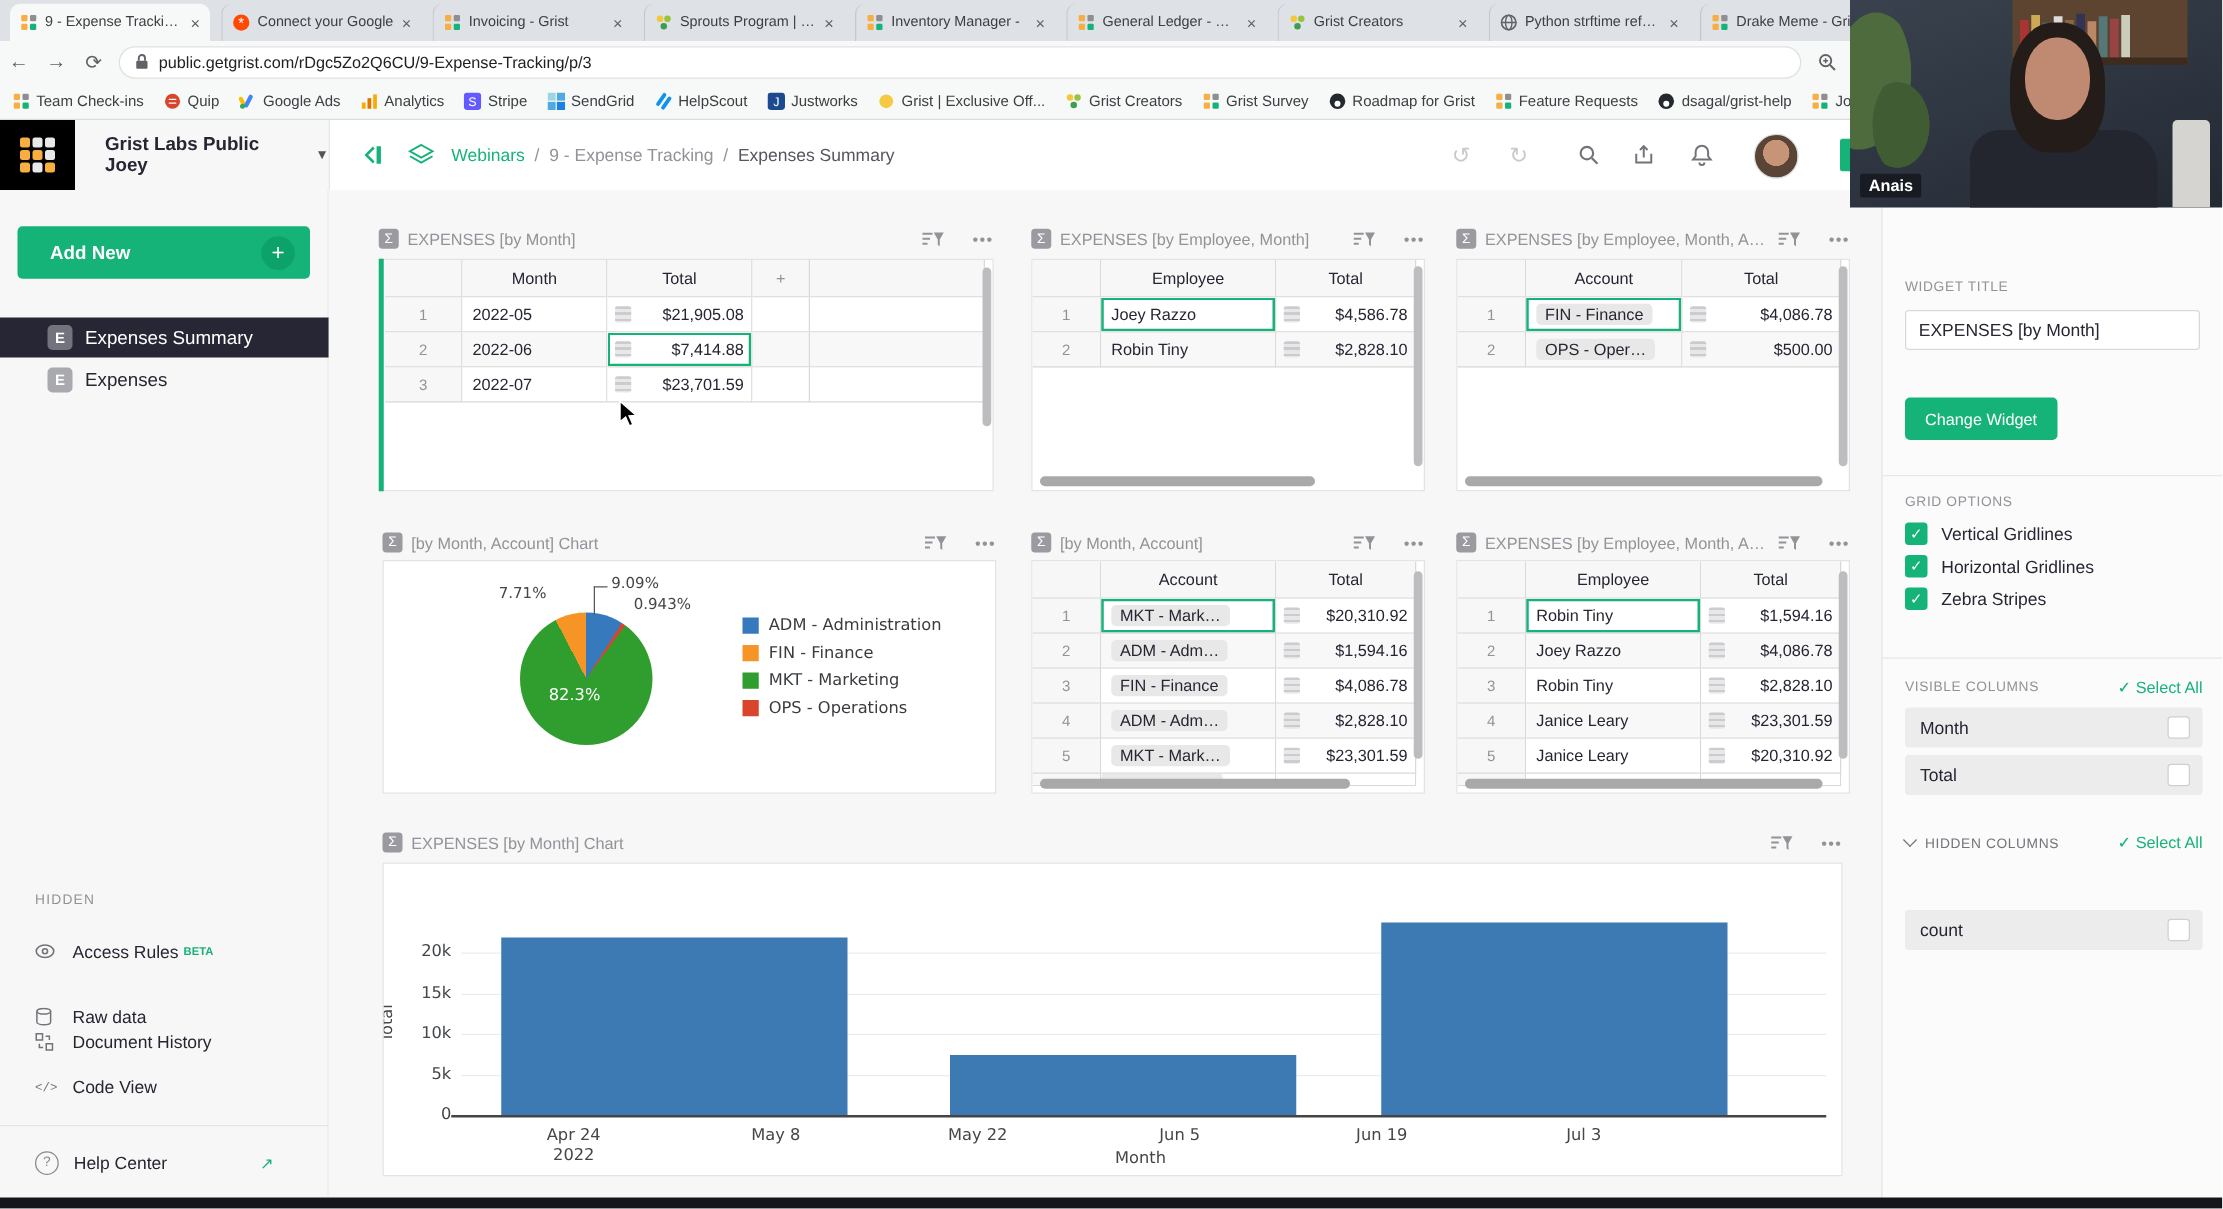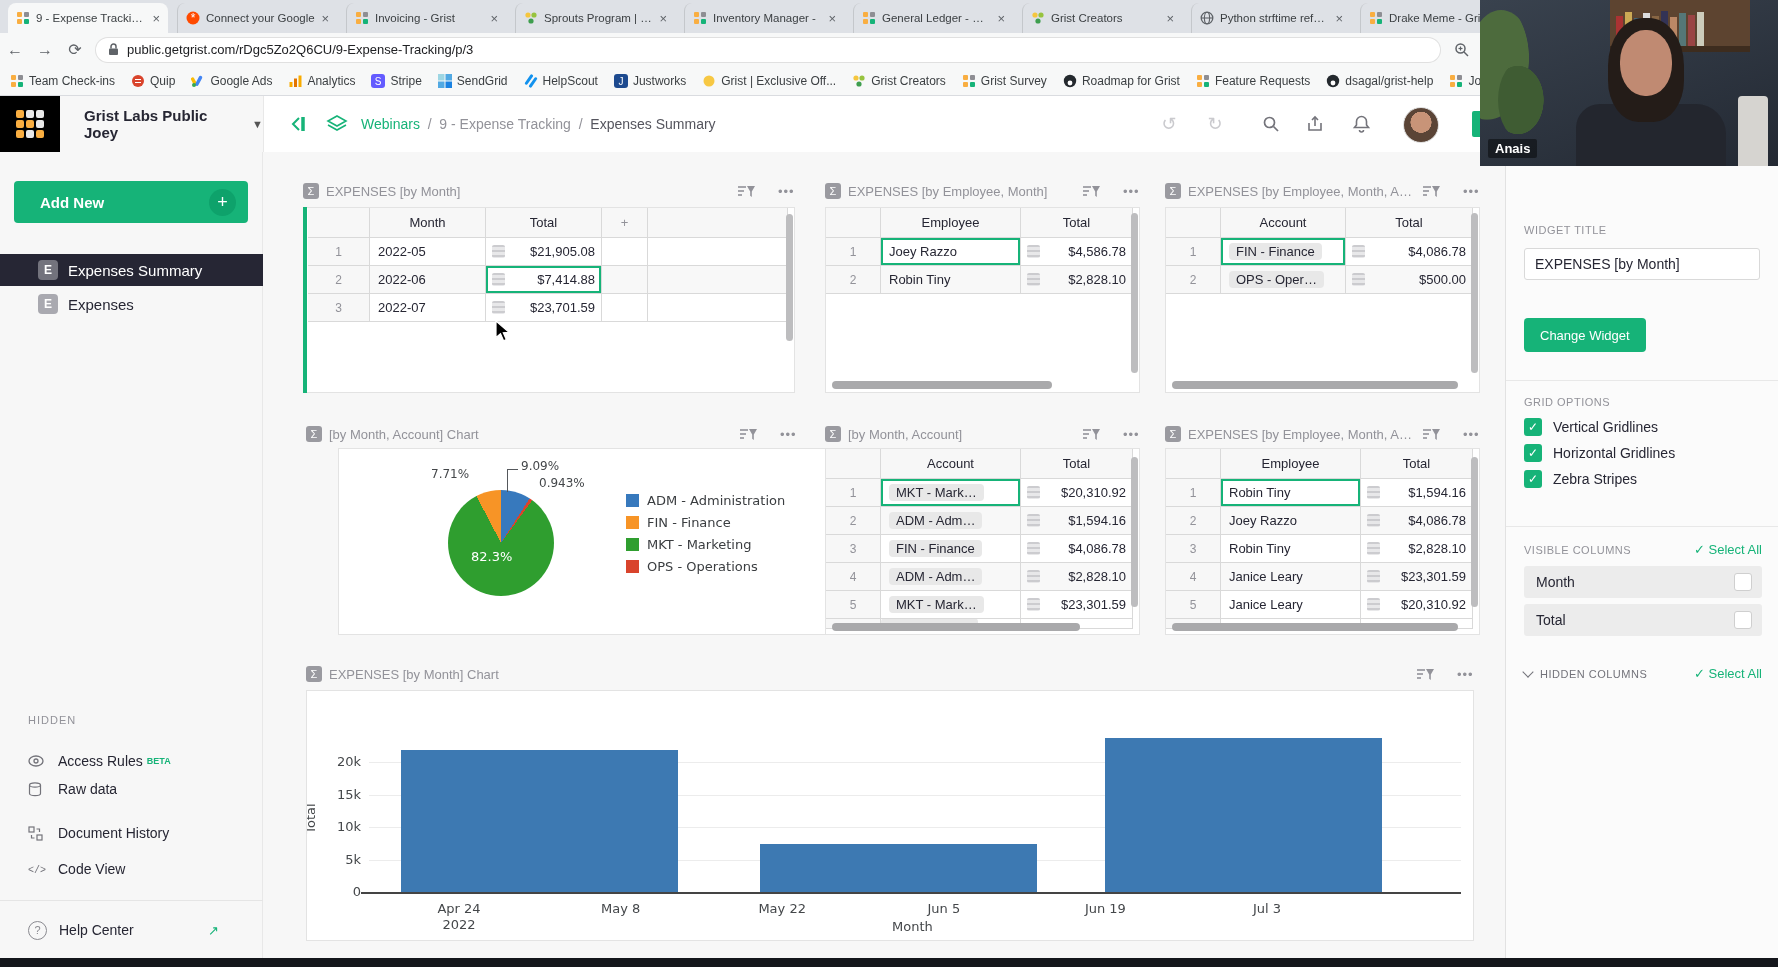--- a/index.html
+++ b/index.html
@@ -492,21 +492,21 @@
         <div class="toolrow" style="top: 592px;">
           <span class="ticon">
             <svg width="16" height="12">
               <ellipse cx="8" cy="6" rx="7" ry="5" fill="none" stroke="#73737a" stroke-width="1.3"></ellipse>
               <circle cx="8" cy="6" r="2" fill="none" stroke="#73737a" stroke-width="1.3"></circle>
             </svg>
           </span>
           <span>Access Rules</span>
           <sup class="beta">BETA</sup>
         </div>
-        <div class="toolrow" style="top: 620px; text-align: right;">
+        <div class="toolrow" style="top: 644px; text-align: right;">
           <span class="ticon">
             <svg width="14" height="15">
               <ellipse cx="7" cy="3" rx="5.5" ry="2.2" fill="none" stroke="#73737a" stroke-width="1.2"></ellipse>
               <path d="M1.5 3 V11.5 a5.5 2.2 0 0 0 11 0 V3" fill="none" stroke="#73737a" stroke-width="1.2"></path>
             </svg>
           </span>
           <span>Raw data</span>
         </div>
         <div class="toolrow" style="top: 664px;">
           <span class="ticon">
@@ -697,21 +697,21 @@
         <span>
           <svg width="19" height="15">
             <line x1="1" y1="3" x2="9" y2="3" stroke="#929299" stroke-width="1.6"></line>
             <line x1="1" y1="7" x2="7" y2="7" stroke="#929299" stroke-width="1.6"></line>
             <line x1="1" y1="11" x2="5" y2="11" stroke="#929299" stroke-width="1.6"></line>
             <path d="M10 2 L18 2 L14.8 7.5 L14.8 13 L13.2 11.8 L13.2 7.5 Z" fill="#929299"></path>
           </svg>
         </span>
         <span class="dots">•••</span>
       </div>
-      <div class="card" style="left: 43px; top: 296px; width: 491px; height: 187px; margin-left: 32px;">
+      <div class="card" style="left: 43px; top: 296px; width: 491px; height: 187px;">
         <div id="pie" style="left: 109px; top: 41px; width: 106px; height: 106px; background: conic-gradient(rgb(55, 121, 189) 0deg, rgb(55, 121, 189) 32.724deg, rgb(217, 68, 44) 32.724deg, rgb(217, 68, 44) 36.1188deg, rgb(47, 158, 47) 36.1188deg, rgb(47, 158, 47) 332.399deg, rgb(247, 148, 38) 332.399deg, rgb(247, 148, 38) 360.155deg);"></div>
         <span class="pct" style="left: 182px; top: 10px;">9.09%</span>
         <span class="pct" style="left: 200px; top: 27px; text-align: center;">0.943%</span>
         <span class="pct inner" style="left: 132px; top: 100px;">82.3%</span>
         <span class="pct" style="left: 92px; top: 18px;">7.71%</span>
         <div id="elbow" style="left: 168px; top: 20px;"></div>
         <div class="legrow" style="left: 287px; top: 44px;">
           <span class="legsw" style="background: rgb(55, 121, 189);"></span>
           <span>ADM - Administration</span>
         </div>
@@ -960,20 +960,24 @@
         <span>Zebra Stripes</span>
       </div>
       <div class="colpill" style="top: 414px;">
         <span class="cl">Month</span>
         <span class="box"></span>
       </div>
       <div class="colpill" style="top: 452px;">
         <span class="cl">Total</span>
         <span class="box"></span>
       </div>
+      <div class="colpill" style="top: 576px;">
+        <span class="cl">count</span>
+        <span class="box"></span>
+      </div>
     </div>
 
   <div id="webcam">
     <div id="shelf">
       <span class="book" style="left:6px;height:30px;background:#a33"></span>
       <span class="book" style="left:15px;height:34px;background:#ca5"></span>
       <span class="book" style="left:24px;height:28px;background:#467"></span>
       <span class="book" style="left:33px;height:33px;background:#ddd"></span>
       <span class="book" style="left:42px;height:30px;background:#864"></span>
       <span class="book" style="left:51px;height:35px;background:#335"></span>

